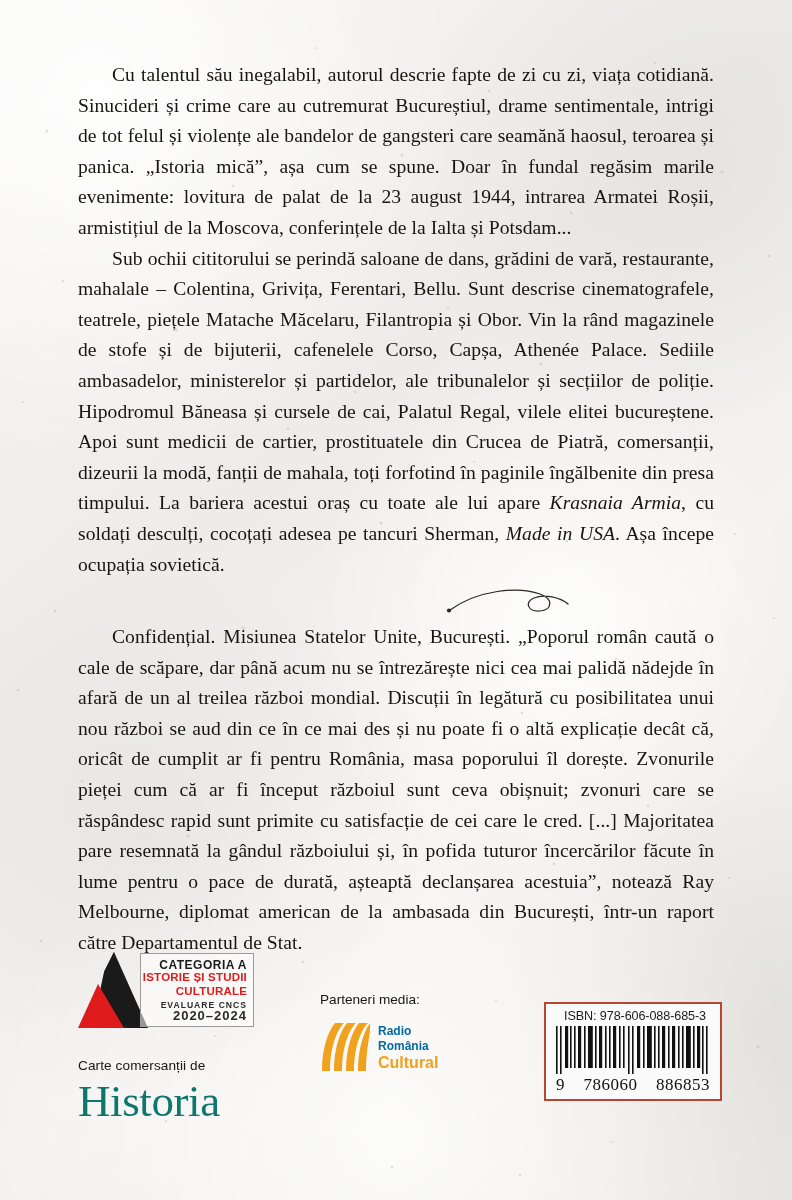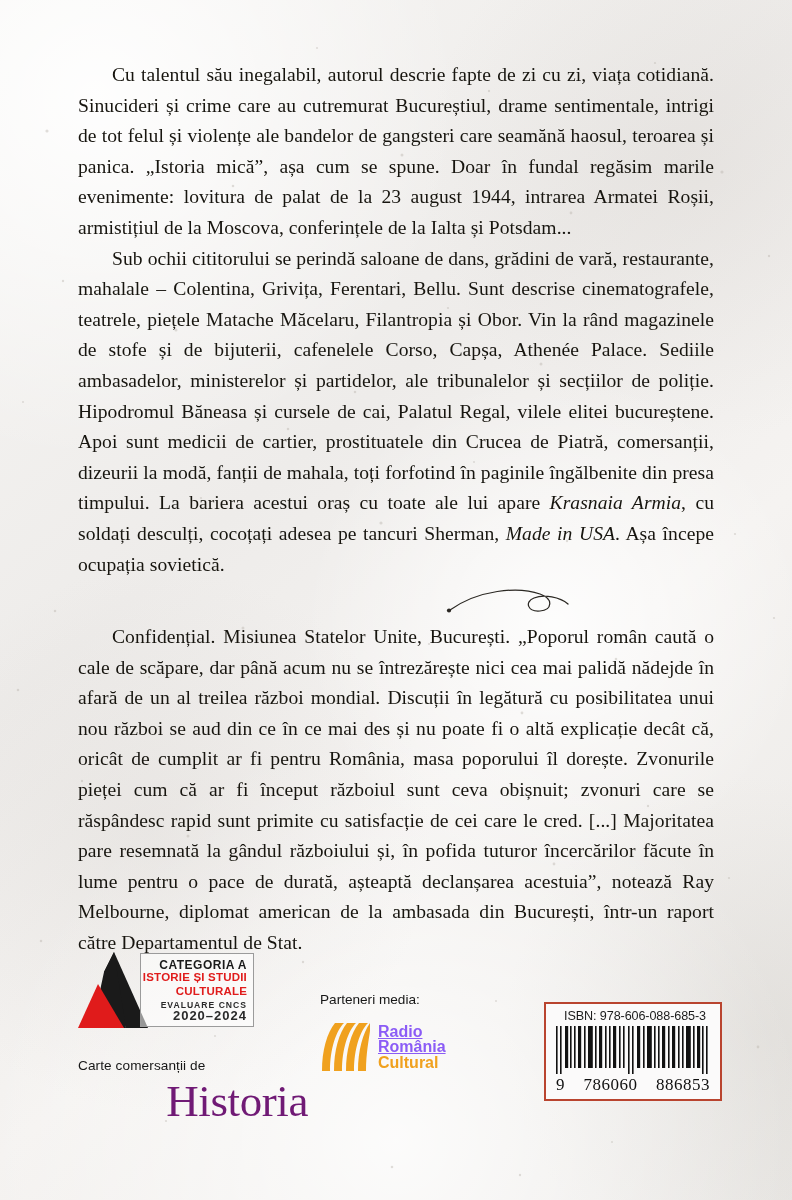--- a/index.html
+++ b/index.html
@@ -153,24 +153,23 @@
   .historia-kicker {
     font-family: "Liberation Sans", sans-serif;
     font-size: 13.6px;
     color: #161616;
     letter-spacing: 0.1px;
     margin-bottom: 4px;
   }
   .historia-word {
     font-family: "Liberation Serif", serif;
     font-size: 45px;
-    color: #701a75;
+    color: #0f766e;
     line-height: 48px;
     letter-spacing: -0.4px;
-    text-align: right;
   }
 
   
   .partners {
     position: absolute;
     left: 320px;
     top: 52px;
     width: 180px;
   }
   .partners-title {
@@ -184,21 +183,21 @@
     align-items: center;
     gap: 8px;
     height: 52px;
   }
   .rrc-bars { width: 50px; height: 48px; flex: 0 0 50px; }
   .rrc-words {
     font-family: "Liberation Sans", sans-serif;
     font-weight: bold;
     line-height: 15.5px;
   }
-  .rrc-w1, .rrc-w2 { font-size: 16px; color: #8b5cf6; text-decoration: underline; }
+  .rrc-w1, .rrc-w2 { font-size: 12px; color: #0369a1; }
   .rrc-w3 { font-size: 16px; color: #f0a11e; }
 
   .obs {
     margin-top: 20px;
     font-family: "Liberation Sans", sans-serif;
     font-weight: bold;
     font-size: 17.5px;
     letter-spacing: 0.6px;
     line-height: 20px;
     color: #111;

